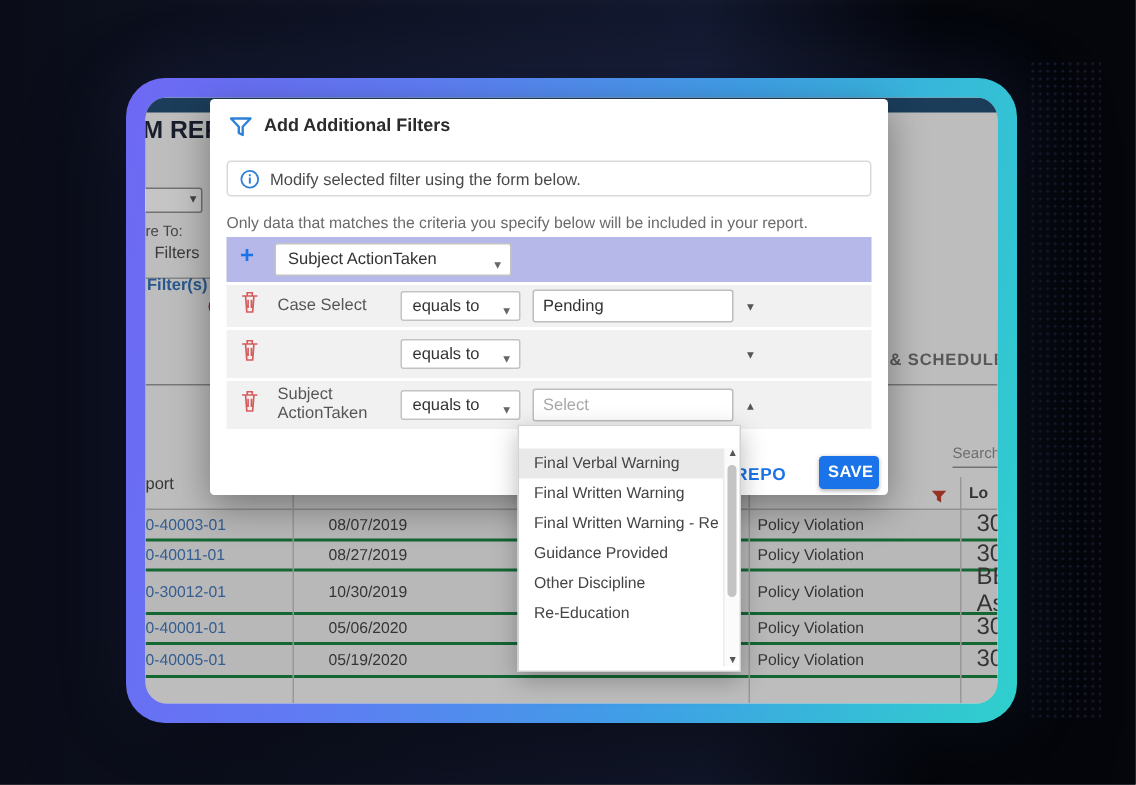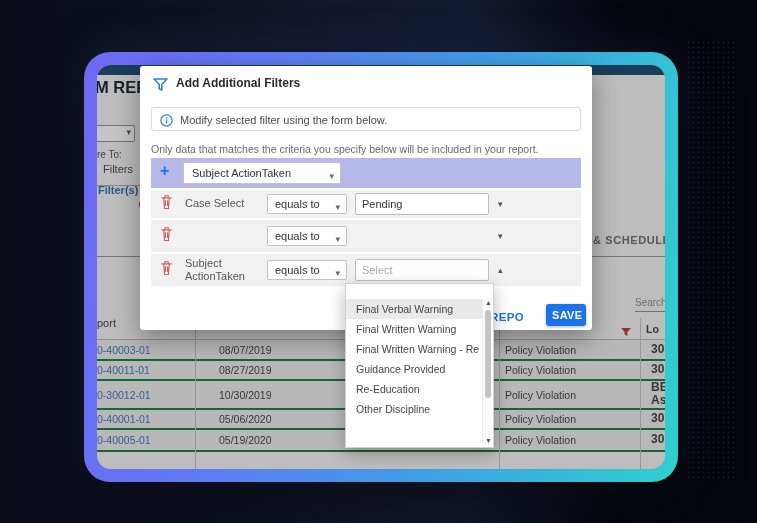--- a/index.html
+++ b/index.html
@@ -28,21 +28,21 @@
   .bg-port{position:absolute;left:0;top:252px;font-size:11px;color:#414141;}
   .bg-search{position:absolute;left:538px;top:232px;width:44px;font-size:10px;color:#8a8a8a;border-bottom:1px solid #8f8f8f;padding-bottom:3px;}
   .thead{position:absolute;left:0;top:253px;width:100%;height:22px;border-bottom:1px solid #b9b9b9;}
   .thead .funnel{position:absolute;left:524px;top:5px;}
   .thead .loc{position:absolute;left:549px;top:5px;font-size:10.5px;font-weight:bold;color:#3f3f3f;text-align:center;}
   .tbl{position:absolute;left:0;top:275px;width:100%;background:#ececec;}
   .trow{position:relative;border-bottom:2px solid #15803d;}
   .trow .cid{position:absolute;left:0;top:50%;transform:translateY(-50%);font-size:10.5px;color:#3f74b8;white-space:nowrap;}
   .trow .cdate{position:absolute;left:110px;top:50%;transform:translateY(-50%);font-size:10.5px;color:#3f3f3f;margin-left:12px;}
   .trow .ctype{position:absolute;left:408px;top:50%;transform:translateY(-50%);font-size:10.5px;color:#3f3f3f;white-space:nowrap;}
-  .trow .cloc{position:absolute;left:554px;top:50%;transform:translateY(-50%);font-size:12px;color:#3f3f3f;width:20px;line-height:1.15;overflow:hidden;font-weight:bold;}
+  .trow .cloc{position:absolute;left:554px;top:50%;transform:translateY(-50%);font-size:16px;color:#3f3f3f;width:20px;line-height:1.15;overflow:hidden;}
   .vline{position:absolute;top:253px;bottom:0;width:1px;background:#c2c2c2;}
   .backdrop{position:absolute;left:0;top:0;width:100%;height:100%;background:rgba(20,20,20,.24);}
   
   .modal{position:absolute;left:140px;top:66px;width:452px;height:264px;background:#fff;border-radius:3px;
     box-shadow:0 8px 26px rgba(0,0,0,.38);z-index:10;}
   .m-title{position:absolute;left:36px;top:10px;font-size:12px;font-weight:bold;color:#2b2b2b;}
   .m-funnel{position:absolute;left:13px;top:12px;}
   .m-info{position:absolute;left:11px;top:41px;width:430px;height:24px;border:1px solid #d9d9d9;border-radius:3px;}
   .m-info .ic{position:absolute;left:8px;top:5px;}
   .m-info .tx{position:absolute;left:28px;top:6px;font-size:11px;color:#4a4a4a;white-space:nowrap;}
@@ -223,21 +223,21 @@
     <div class="m-close">REPO</div>
     <button class="m-save">SAVE</button>
   </div>
 
   <div class="dd">
     <div class="dd-blank"></div>
     <div class="dd-opt hl">Final Verbal Warning</div>
     <div class="dd-opt">Final Written Warning</div>
     <div class="dd-opt">Final Written Warning - Re Education</div>
     <div class="dd-opt">Guidance Provided</div>
+    <div class="dd-opt">Other Discipline</div>
     <div class="dd-opt">Re-Education</div>
-    <div class="dd-opt">Other Discipline</div>
     <div class="dd-bar">
       <span class="up">▲</span>
       <span class="thumb"></span>
       <span class="dn">▼</span>
     </div>
   </div>
 </div>
 
 </body></html>

